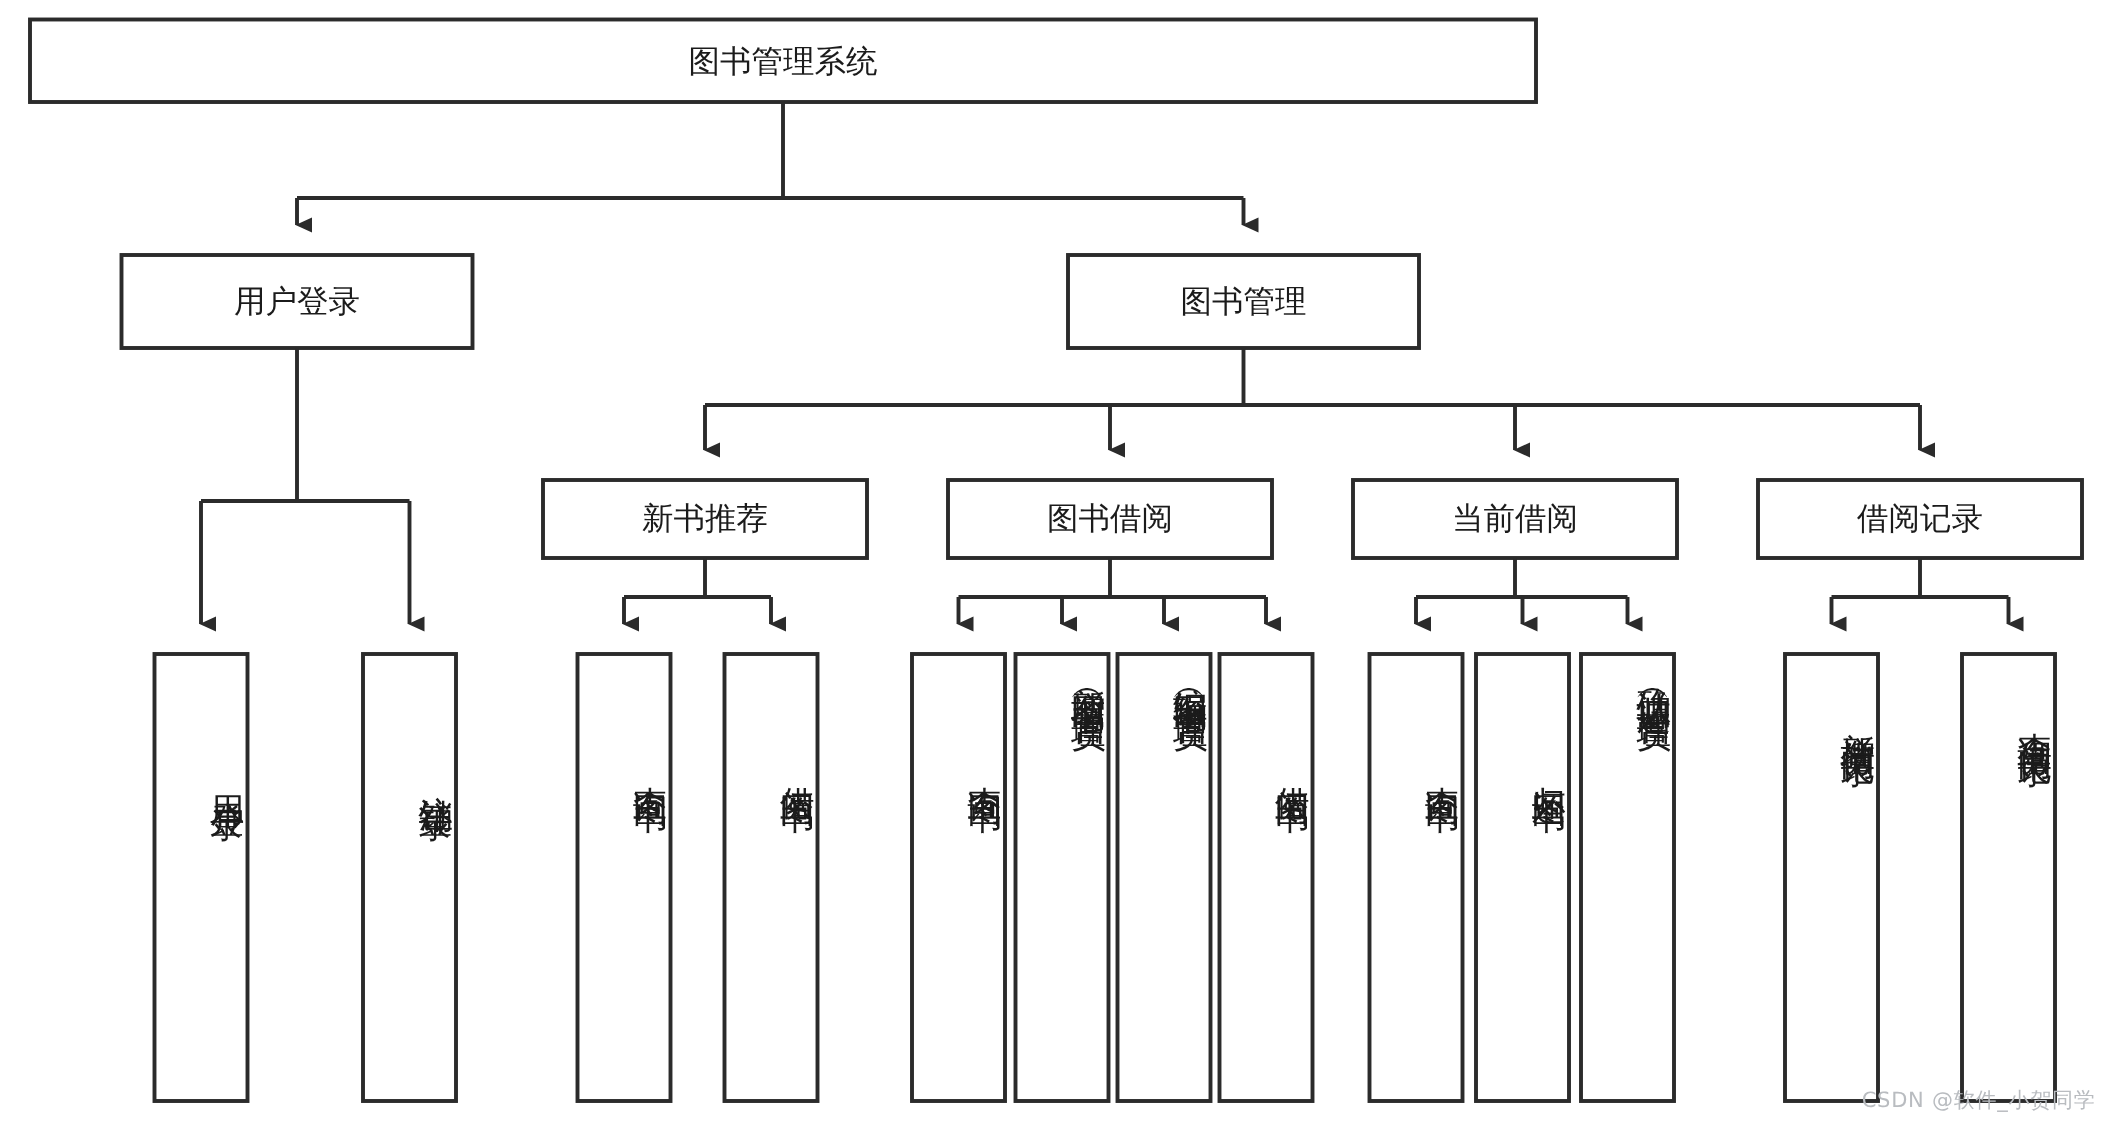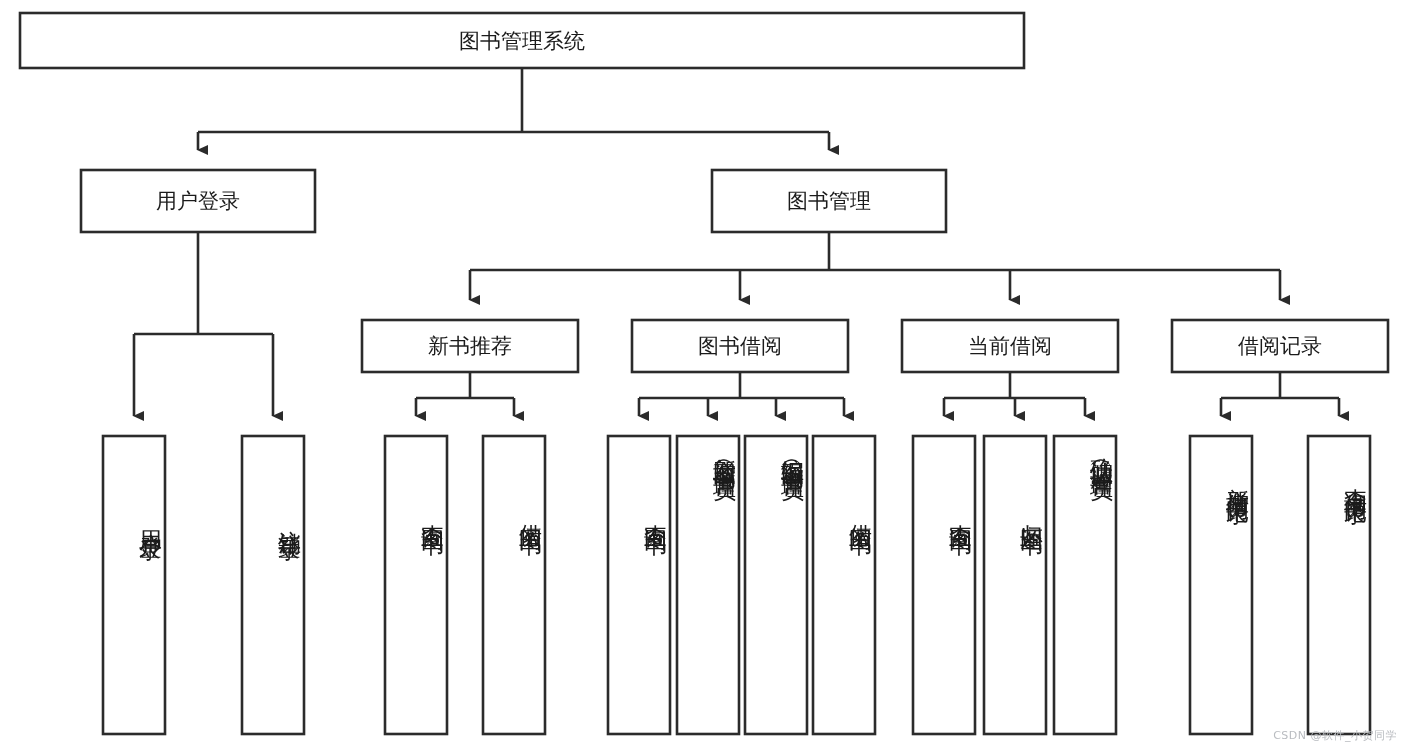--- a/index.html
+++ b/index.html
@@ -59,21 +59,21 @@
     color: #1b1b1b;
     white-space: nowrap;
     text-align: center;
     pointer-events: none;
   }
   .watermark {
     position: absolute;
     right: 8px;
     bottom: 4px;
     font-family: "DejaVu Sans", "Liberation Sans", sans-serif;
-    font-size: 11px;
+    font-size: 14px;
     color: #b9bcc0;
     letter-spacing: 0.5px;
     white-space: nowrap;
   }
 </style>
 </head>
 <body>
 
 <div id="diagram-root">
 

